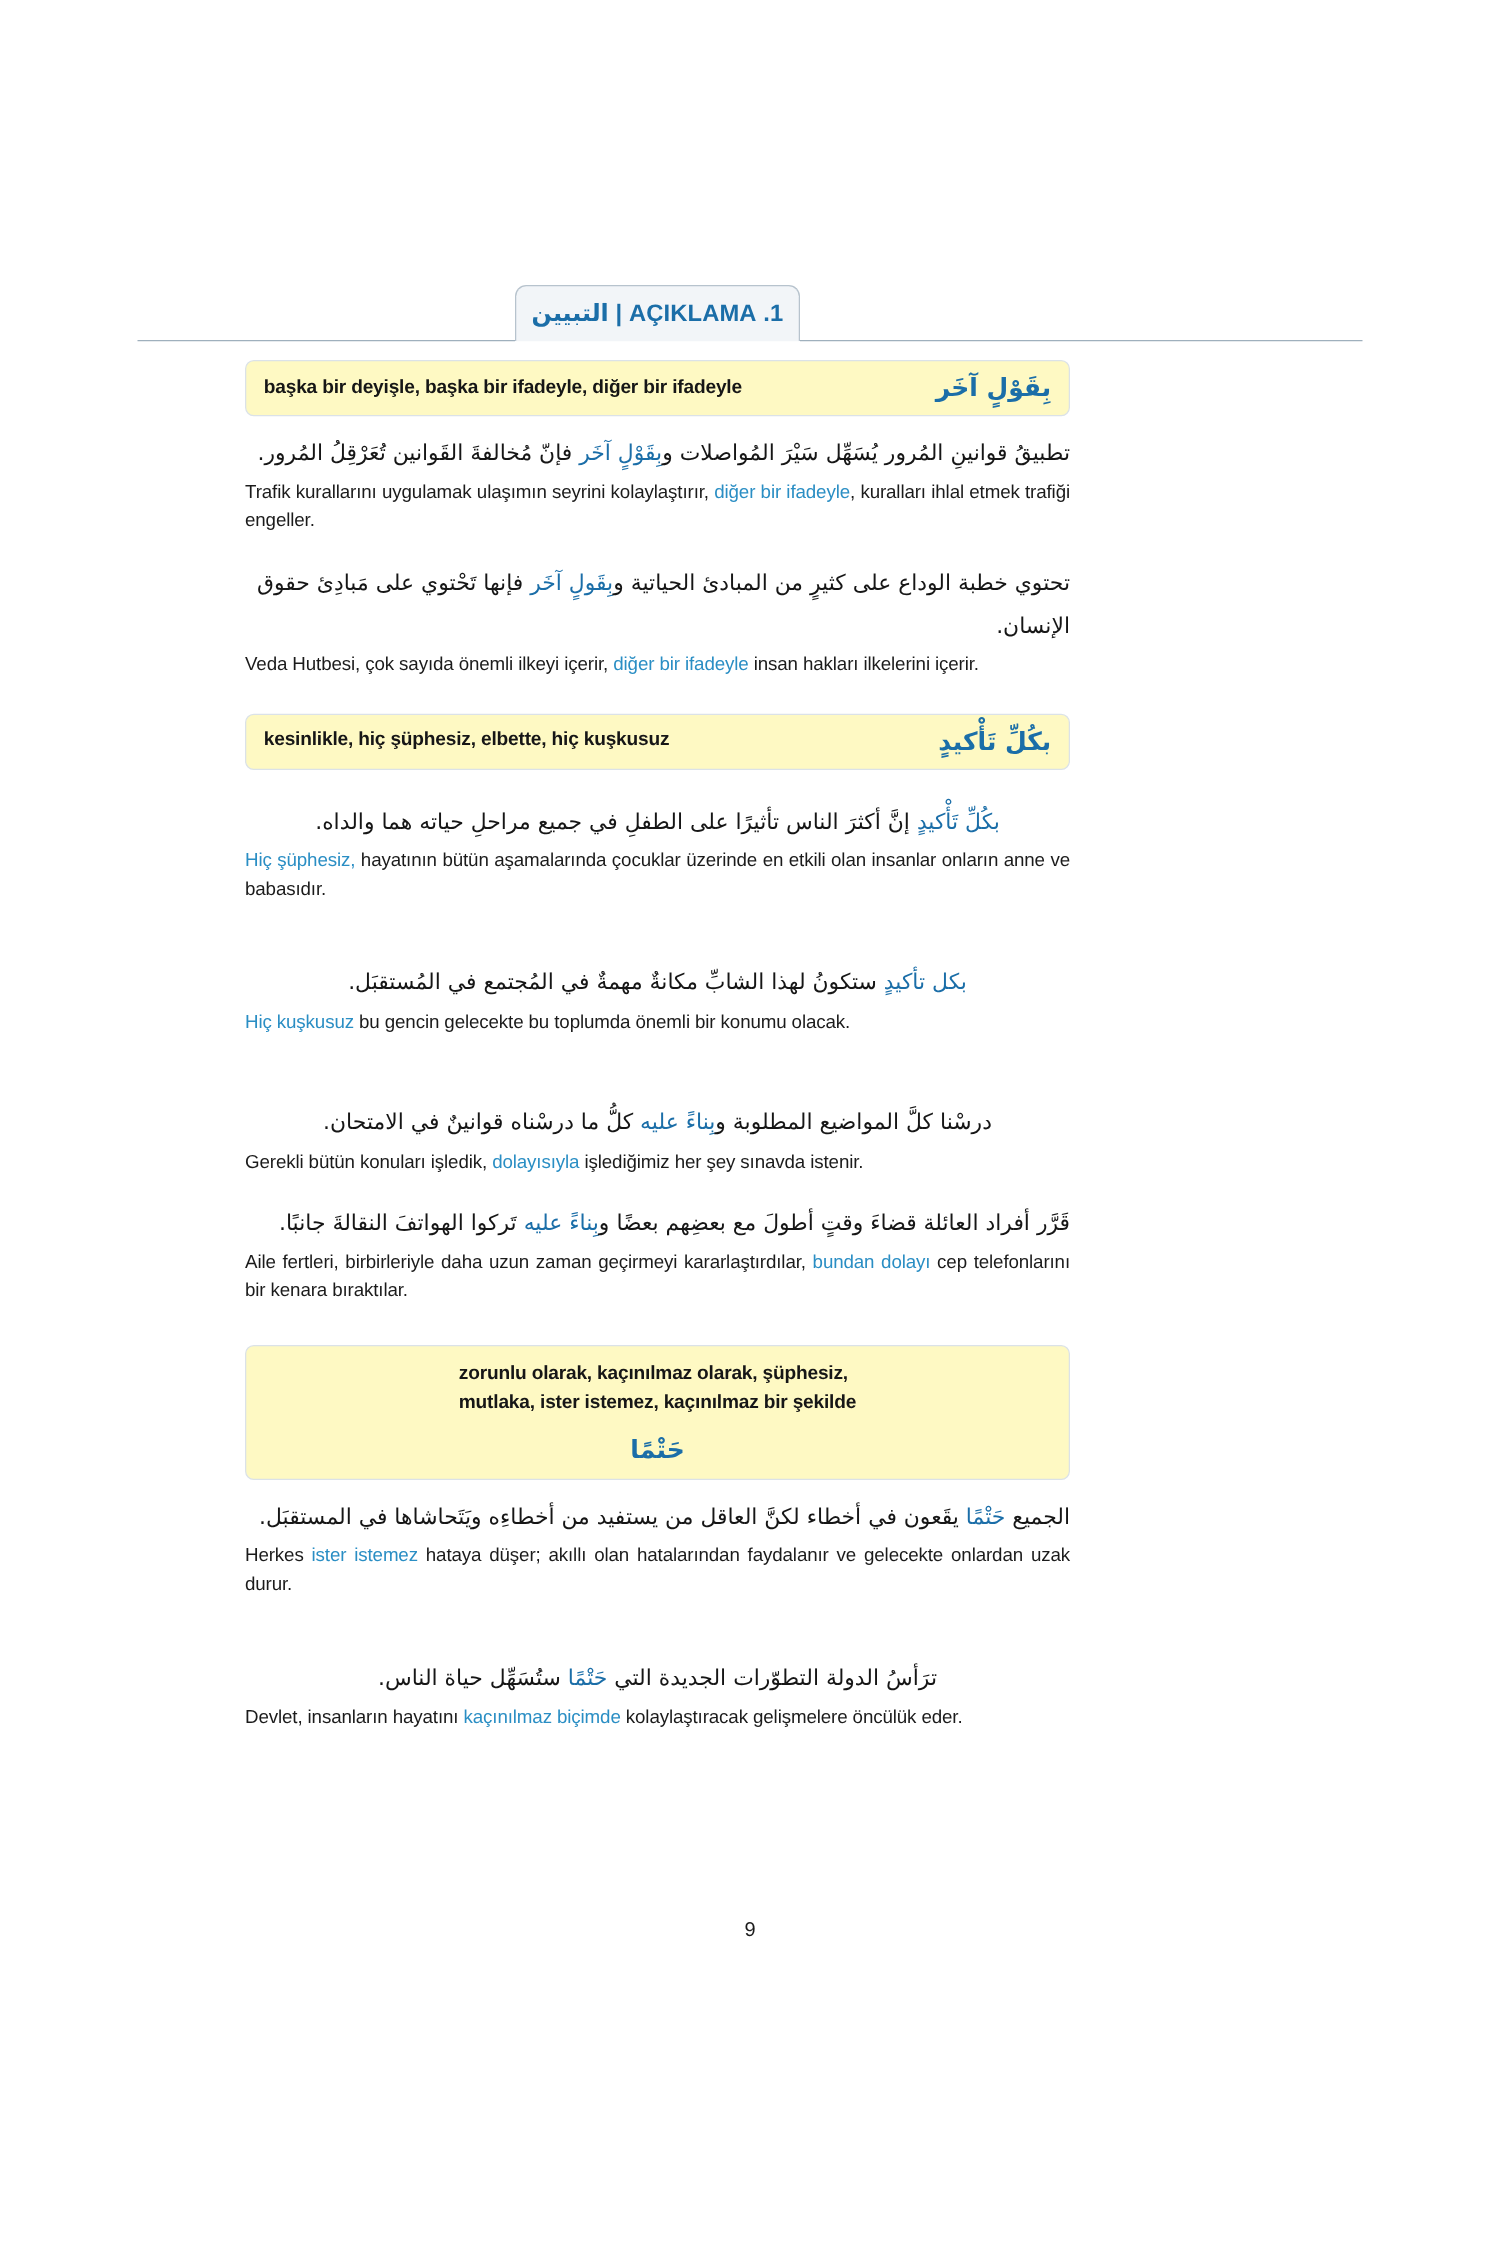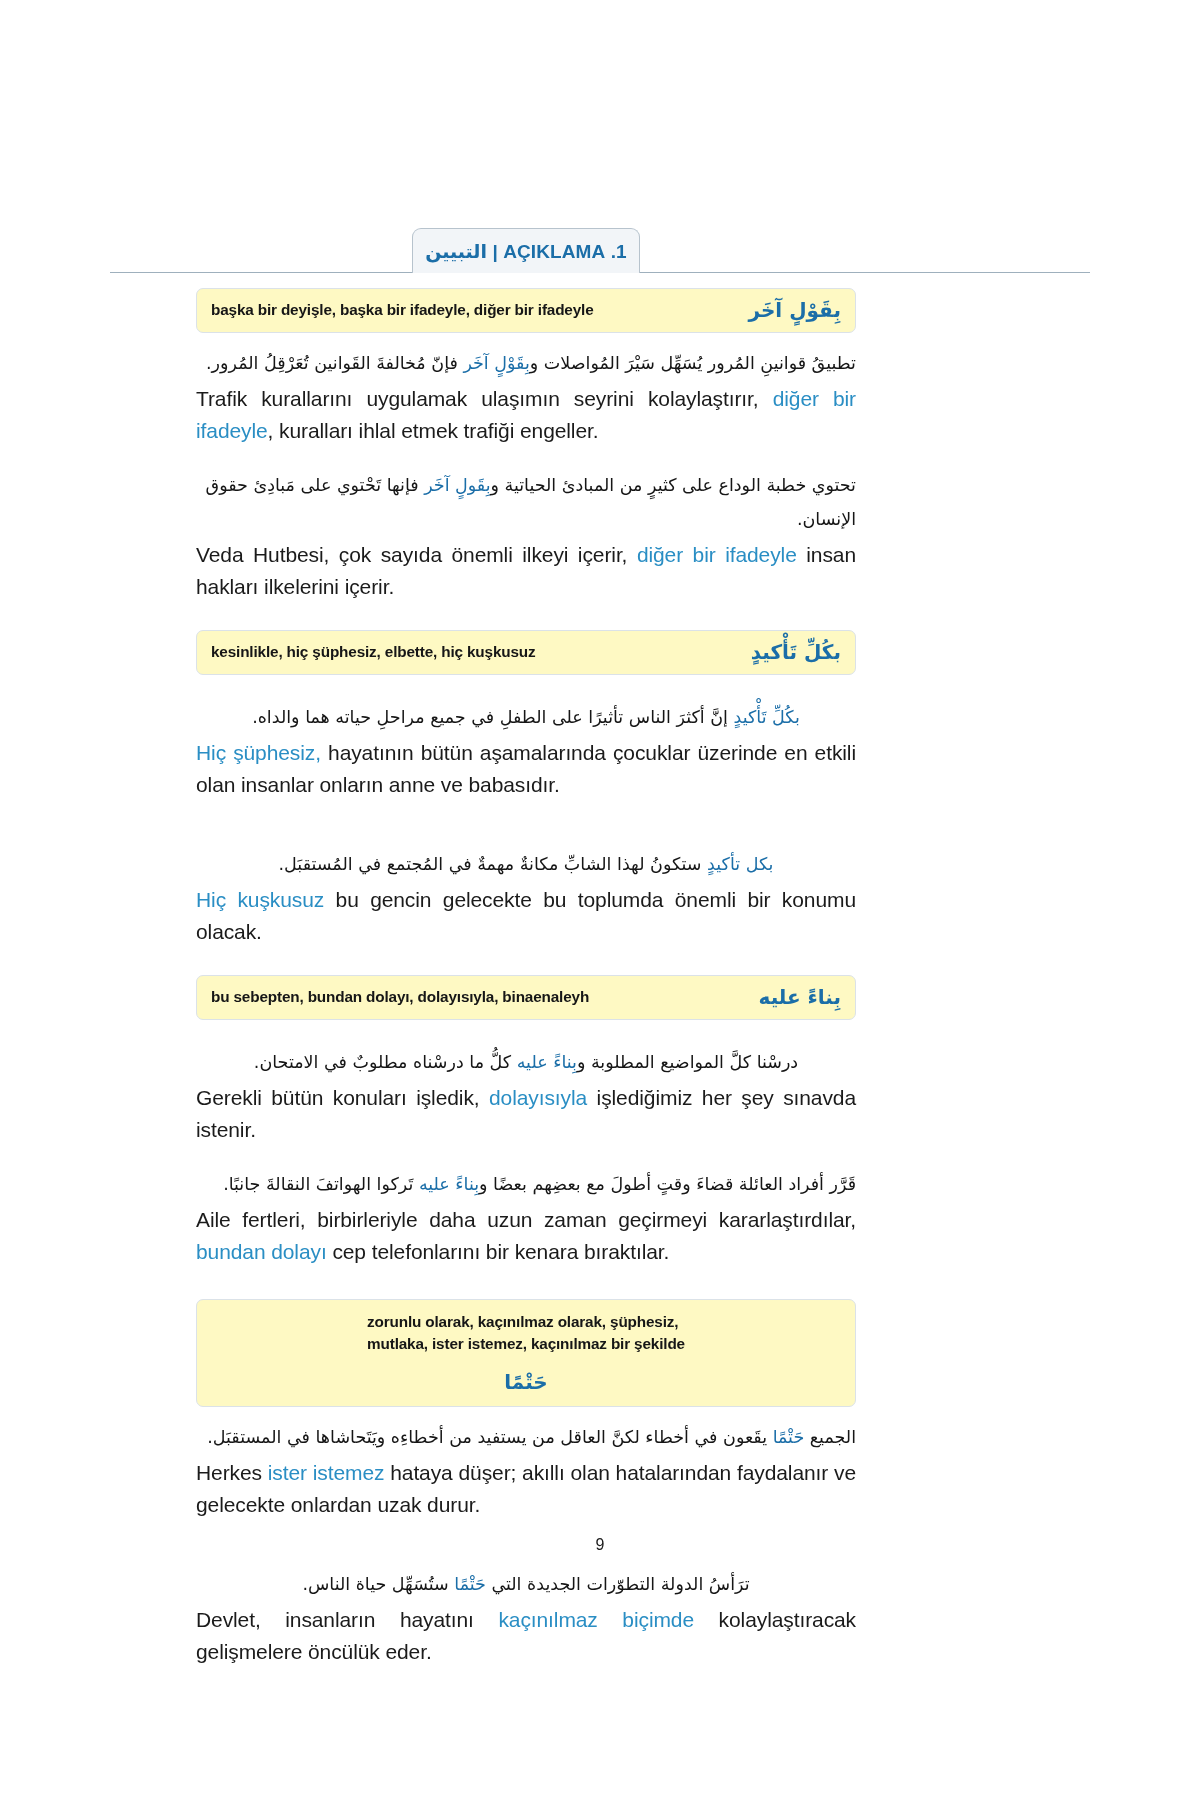--- a/index.html
+++ b/index.html
@@ -108,21 +108,21 @@
     font-family: "DejaVu Sans", "Liberation Sans", sans-serif;
     font-size: 17.5px;
     line-height: 1.95;
     color: #161616;
     margin: 0 0 3px 0;
   }
   .ar.center { text-align: center; margin-top: 25px; }
   .ar .hl { color: #1b6ea8; }
 
   .tr {
-    font-size: 21px;
+    font-size: 15px;
     line-height: 1.52;
     color: #1b1b1b;
     text-align: justify;
     text-align-last: left;
     margin: 0 0 2px 0;
     letter-spacing: -0.1px;
   }
   .tr .hl { color: #2a8ec4; }
 
   .gap-sm { height: 11px; }
@@ -194,27 +194,23 @@
 
       <div class="example">
         <p class="ar center"><span></span><span class="hl">بكل تأكيدٍ</span><span> ستكونُ لهذا الشابِّ مكانةٌ مهمةٌ في المُجتمع في المُستقبَل.</span></p>
         <p class="tr"><span></span><span class="hl">Hiç kuşkusuz</span><span> bu gencin gelecekte bu toplumda önemli bir konumu olacak.</span></p>
       </div>
     </div>
 
     <div class="gap-md"></div>
 
     <div class="section">
-      <div class="entry-head">
-        <div class="meanings">bu sebepten, bundan dolayı, dolayısıyla, binaenaleyh</div>
-        <div class="term">بِناءً عليه</div>
-      </div>
-
-      <div class="example">
-        <p class="ar center"><span>درسْنا كلَّ المواضيع المطلوبة و</span><span class="hl">بِناءً عليه</span><span> كلُّ ما درسْناه مطلوبٌ في الامتحان.</span></p>
+
+      <div class="example">
+        <p class="ar center"><span>درسْنا كلَّ المواضيع المطلوبة و</span><span class="hl">بِناءً عليه</span><span> كلُّ ما درسْناه قوانينٌ في الامتحان.</span></p>
         <p class="tr"><span>Gerekli bütün konuları işledik, </span><span class="hl">dolayısıyla</span><span> işlediğimiz her şey sınavda istenir.</span></p>
       </div>
 
       <div class="gap-sm"></div>
 
       <div class="example">
         <p class="ar"><span>قَرَّر أفراد العائلة قضاءَ وقتٍ أطولَ مع بعضِهم بعضًا و</span><span class="hl">بِناءً عليه</span><span> تَركوا الهواتفَ النقالةَ جانبًا.</span></p>
         <p class="tr"><span>Aile fertleri, birbirleriyle daha uzun zaman geçirmeyi kararlaştırdılar, </span><span class="hl">bundan dolayı</span><span> cep telefonlarını bir kenara bıraktılar.</span></p>
       </div>
     </div>

